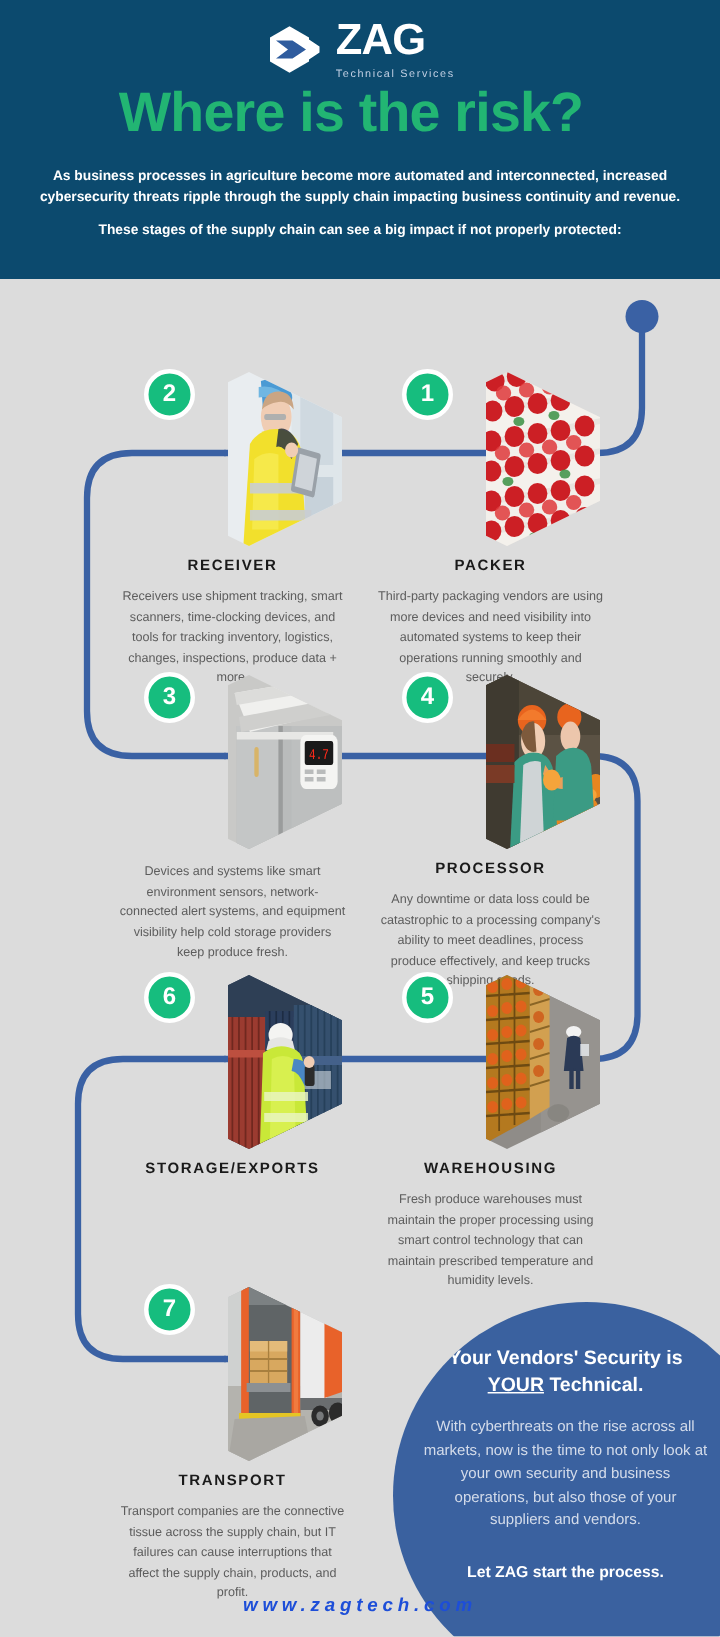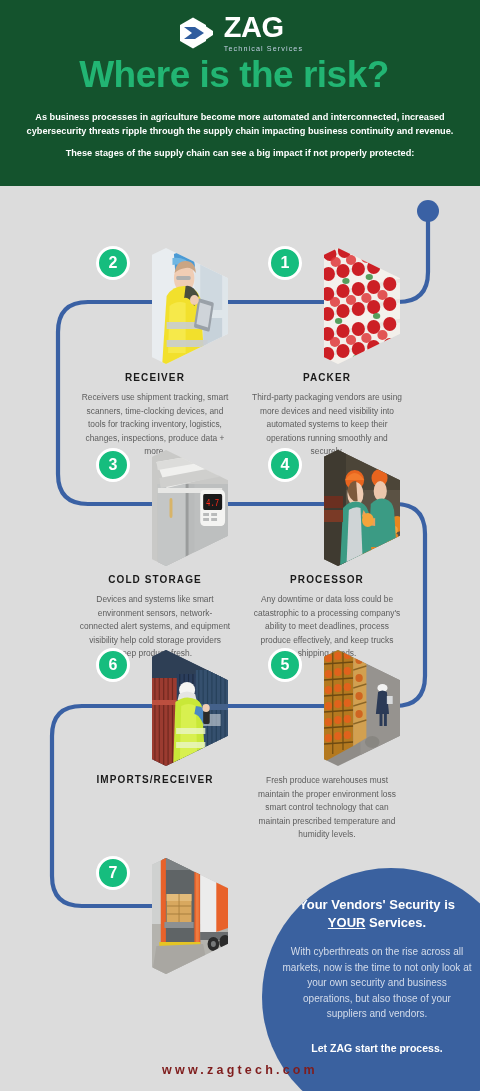--- a/index.html
+++ b/index.html
@@ -18,21 +18,21 @@
     background: #dcdcdc;
     overflow: hidden;
   }
 
   
   #header {
     position: absolute;
     left: 0; top: 0;
     width: 480px;
     height: 186px;
-    background: #14532d;
+    background: #0c4a6e;
     text-align: center;
   }
   #logo-wrap {
     position: absolute;
     left: 0; top: 12px;
     width: 480px;
     height: 42px;
     display: flex;
     align-items: center;
     justify-content: center;
@@ -183,25 +183,26 @@
     font-size: 10.5px;
     font-weight: bold;
   }
 
   
   #footer-url {
     position: absolute;
     left: 0; top: 1063px;
     width: 480px;
     text-align: center;
-    color: #7f1d1d;
+    color: #1d4ed8;
     font-size: 12.5px;
     font-weight: bold;
     letter-spacing: 3.2px;
     z-index: 9;
+    font-style: italic;
   }
 </style>
 </head>
 <body>
 
 <div id="page">
 
   <div id="header">
 
     <div id="logo-wrap">
@@ -357,21 +358,20 @@
           <text x="83" y="56" font-family="'Liberation Mono', monospace" font-size="10" fill="#ff2a1a" text-anchor="middle">4.7</text>
           <rect x="70" y="63" width="8" height="3" fill="#b9bbbb"></rect>
           <rect x="81" y="63" width="8" height="3" fill="#b9bbbb"></rect>
           <rect x="70" y="68" width="8" height="3" fill="#b9bbbb"></rect>
           <rect x="81" y="68" width="8" height="3" fill="#b9bbbb"></rect>
           <rect x="24" y="48" width="4" height="20" rx="2" fill="#d8b468"></rect>
         </svg>
       </div>
       <div class="badge">3</div>
     </div>
-    <div class="stage-title">COLD STORAGE</div>
     <div class="stage-desc">Devices and systems like smart environment sensors, network-connected alert systems, and equipment visibility help cold storage providers keep produce fresh.</div>
   </div>
 
   <div class="stage" style="left:232px; top:450px;">
     <div class="hex-wrap">
       <div class="hex">
         <svg class="img" viewBox="0 0 104 116" preserveAspectRatio="none">
           <rect width="104" height="116" fill="#5b5244"></rect>
           <rect x="0" y="0" width="104" height="40" fill="#4c4538"></rect>
           <rect x="0" y="0" width="30" height="116" fill="#3f3a30"></rect>
@@ -467,21 +467,22 @@
           <ellipse cx="80" cy="38" rx="7" ry="4" fill="#f2f2f2"></ellipse>
           <path d="M74,42 q6,-3 12,0 l3,22 l-18,0 z" fill="#2b3a56"></path>
           <rect x="76" y="62" width="4" height="14" fill="#2b3a56"></rect>
           <rect x="82" y="62" width="4" height="14" fill="#2b3a56"></rect>
           <rect x="86" y="46" width="8" height="8" fill="#dfe2e4" opacity="0.9"></rect>
           <ellipse cx="66" cy="92" rx="10" ry="6" fill="#7e7b77" opacity="0.55"></ellipse>
         </svg>
       </div>
       <div class="badge">5</div>
     </div>
-    <div class="stage-desc">Fresh produce warehouses must maintain the proper environment loss smart control technology that can maintain prescribed temperature and humidity levels.</div>
+    <div class="stage-title">WAREHOUSING</div>
+    <div class="stage-desc">Fresh produce warehouses must maintain the proper processing using smart control technology that can maintain prescribed temperature and humidity levels.</div>
   </div>
 
   <div class="stage" style="left:60px; top:650px;">
     <div class="hex-wrap">
       <div class="hex">
         <svg class="img" viewBox="0 0 104 116" preserveAspectRatio="none">
           <rect width="104" height="116" fill="#3c4e66"></rect>
           <rect x="0" y="0" width="104" height="28" fill="#2e3f55"></rect>
           <rect x="0" y="28" width="34" height="88" fill="#9b3b30"></rect>
           <g stroke="#70281f" stroke-width="1.6">
@@ -517,21 +518,21 @@
           <path d="M40,56 q10,-4 20,0 l2,58 l-24,0 z" fill="#d8f04f"></path>
           <rect x="33" y="78" width="40" height="6" fill="#e9f5c0" opacity="0.85"></rect>
           <rect x="33" y="92" width="40" height="6" fill="#e9f5c0" opacity="0.85"></rect>
           <path d="M60,56 q14,0 18,12 l-8,6 q-6,-10 -12,-10 z" fill="#4a87c4"></path>
           <rect x="70" y="60" width="9" height="14" rx="2" fill="#2b2b2b"></rect>
           <ellipse cx="74" cy="58" rx="5" ry="4" fill="#f0cdb4"></ellipse>
         </svg>
       </div>
       <div class="badge">6</div>
     </div>
-    <div class="stage-title">IMPORTS/RECEIVER</div>
+    <div class="stage-title">STORAGE/EXPORTS</div>
   </div>
 
   <div class="stage" style="left:60px; top:858px;">
     <div class="hex-wrap">
       <div class="hex">
         <svg class="img" viewBox="0 0 104 116" preserveAspectRatio="none">
           <rect width="104" height="116" fill="#c3c5c4"></rect>
           <rect x="0" y="0" width="104" height="66" fill="#cfd1d0"></rect>
           <rect x="0" y="66" width="104" height="50" fill="#b4b3ae"></rect>
           <rect x="14" y="0" width="52" height="84" fill="#5f6466"></rect>
@@ -554,25 +555,27 @@
           <rect x="66" y="74" width="38" height="8" fill="#6a6d6f"></rect>
           <ellipse cx="84" cy="86" rx="8" ry="7" fill="#2b2b2b"></ellipse>
           <ellipse cx="84" cy="86" rx="3.4" ry="3" fill="#77797a"></ellipse>
           <ellipse cx="100" cy="84" rx="8" ry="7" fill="#2b2b2b"></ellipse>
           <rect x="10" y="84" width="56" height="5" fill="#e5c524"></rect>
           <path d="M6,88 L70,86 L78,116 L0,116 Z" fill="#a9a7a2"></path>
         </svg>
       </div>
       <div class="badge">7</div>
     </div>
+    <div class="stage-title">TRANSPORT</div>
+    <div class="stage-desc">Transport companies are the connective tissue across the supply chain, but IT failures can cause interruptions that affect the supply chain, products, and profit.</div>
   </div>
 
   <div id="cta">
     <div id="cta-title">
-      <span>Your Vendors' Security is </span><u>YOUR</u><span> Services.</span>
+      <span>Your Vendors' Security is </span><u>YOUR</u><span> Technical.</span>
     </div>
     <div id="cta-foot">Let ZAG start the process.</div>
     <div id="cta-body">With cyberthreats on the rise across all markets, now is the time to not only look at your own security and business operations, but also those of your suppliers and vendors.</div>
   </div>
 
   <div id="footer-url">www.zagtech.com</div>
 
 </div>
 
 </body></html>

